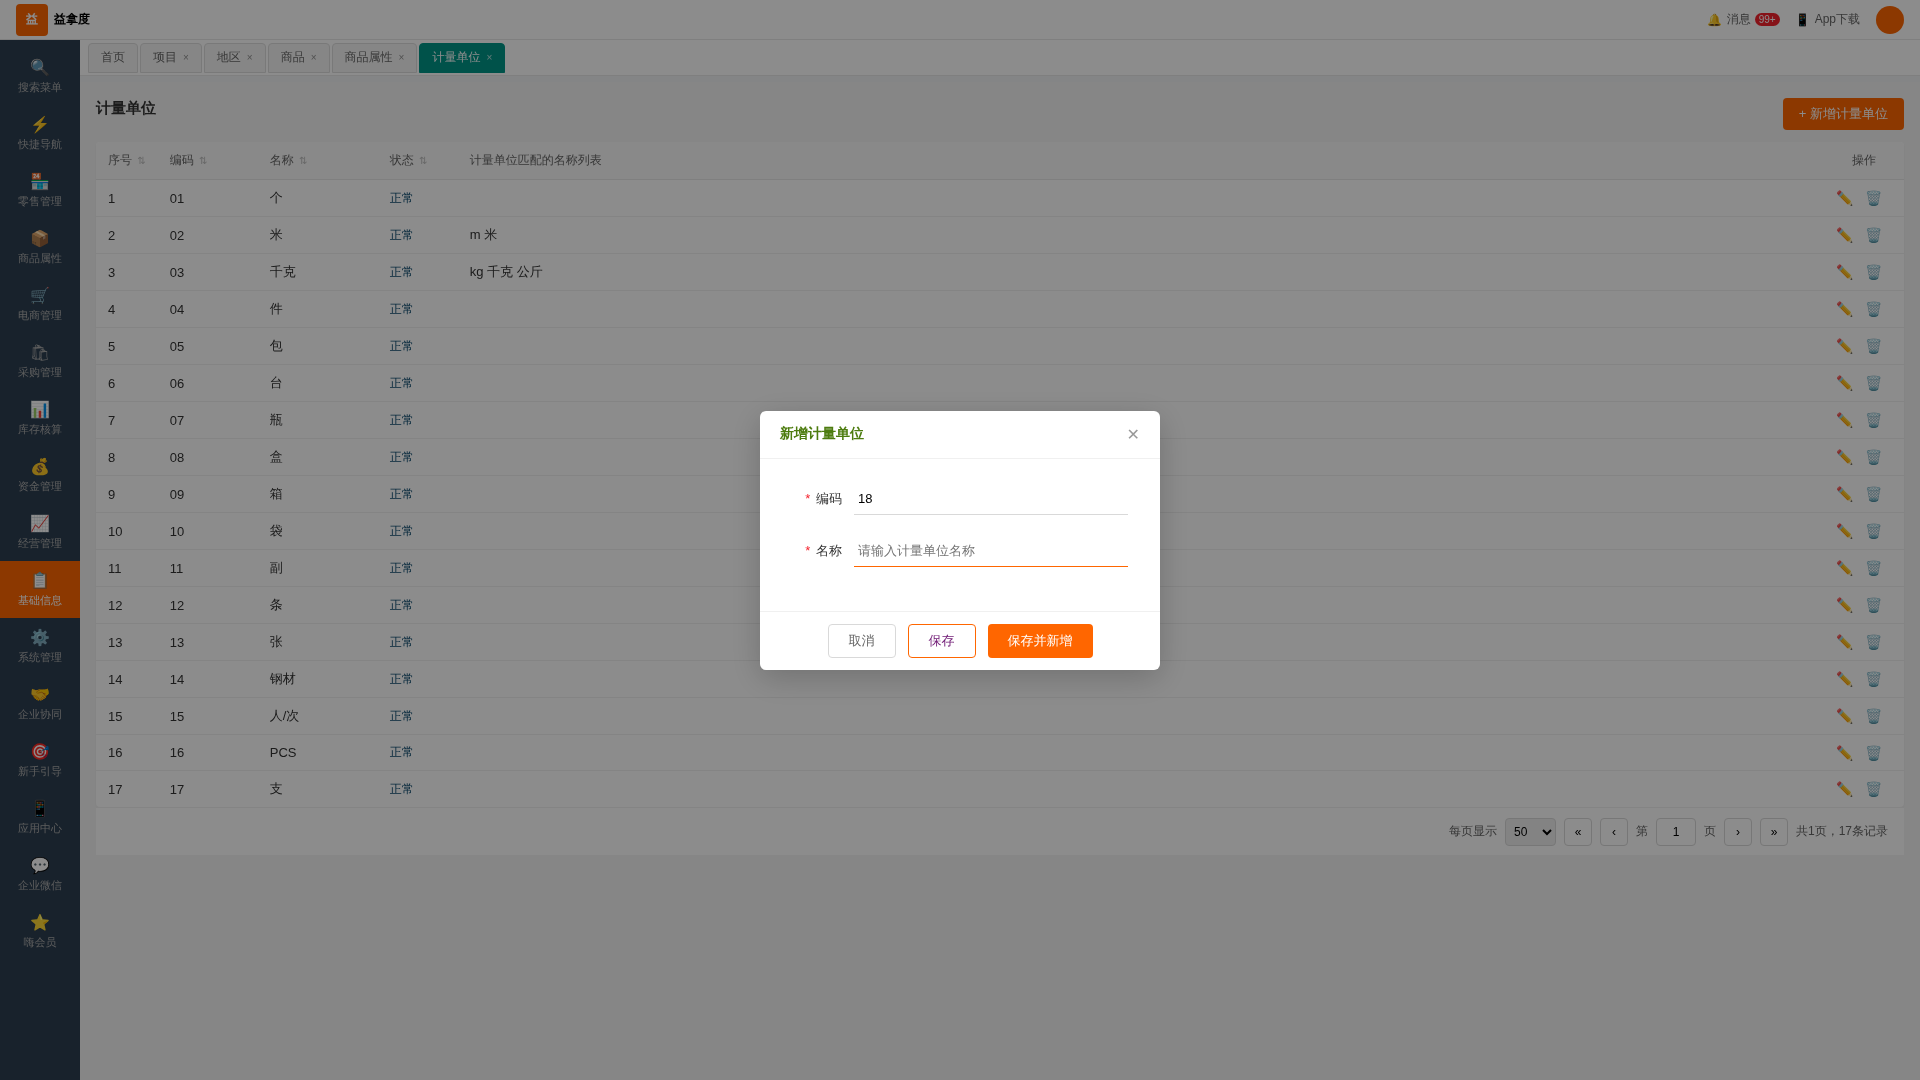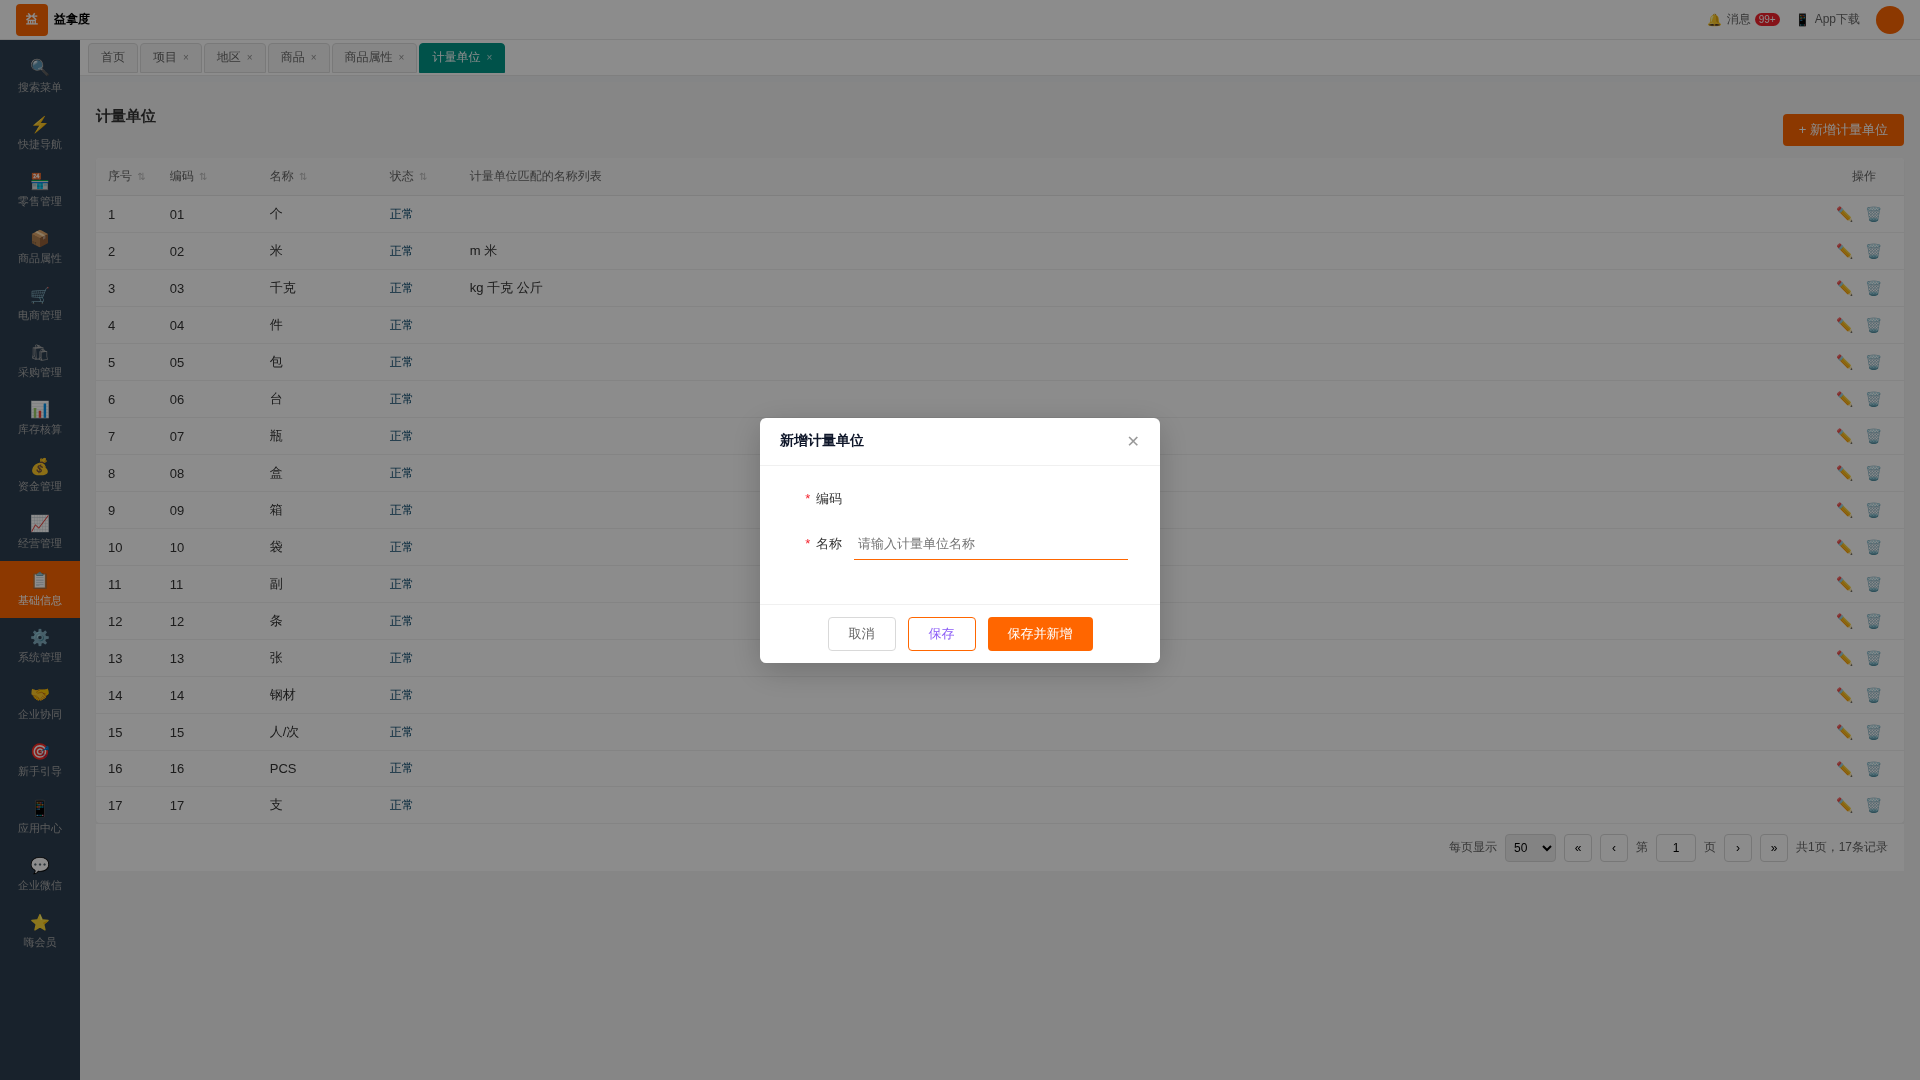--- a/index.html
+++ b/index.html
@@ -54,31 +54,31 @@
     
     .pagination { height: 48px; background: #fff; display: flex; align-items: center; justify-content: flex-end; padding: 0 16px; gap: 8px; font-size: 12px; color: #666; border-top: 1px solid #f0f0f0; }
     .page-btn { width: 28px; height: 28px; border: 1px solid #d9d9d9; background: #fff; border-radius: 4px; cursor: pointer; display: flex; align-items: center; justify-content: center; font-size: 12px; }
     .page-input { width: 40px; height: 28px; border: 1px solid #d9d9d9; border-radius: 4px; text-align: center; font-size: 12px; }
     .page-size-select { height: 28px; border: 1px solid #d9d9d9; border-radius: 4px; padding: 0 4px; font-size: 12px; }
 
     
     .modal-overlay { position: fixed; top: 0; left: 0; width: 1920px; height: 1080px; background: rgba(0,0,0,0.45); display: flex; align-items: center; justify-content: center; z-index: 1000; }
     .modal { background: #fff; border-radius: 6px; width: 400px; box-shadow: 0 8px 32px rgba(0,0,0,0.2); }
     .modal-header { padding: 14px 20px; border-bottom: 1px solid #f0f0f0; display: flex; align-items: center; justify-content: space-between; }
-    .modal-title { font-size: 14px; font-weight: bold; color: #0f172a; }
+    .modal-title { font-size: 14px; font-weight: bold; color: #4d7c0f; }
     .modal-close { cursor: pointer; color: #999; font-size: 16px; }
     .modal-body { padding: 24px 32px; }
     .form-row { display: flex; align-items: center; margin-bottom: 20px; }
     .form-label { width: 50px; text-align: right; font-size: 13px; color: #333; margin-right: 12px; flex-shrink: 0; }
     .required-star { color: #f5222d; margin-right: 2px; }
     .form-input { flex: 1; height: 32px; border: none; border-bottom: 1px solid #d9d9d9; outline: none; font-size: 13px; padding: 0 4px; }
     .form-input.active-input { border-bottom-color: #ff6600; }
     .modal-footer { padding: 12px 20px; border-top: 1px solid #f0f0f0; display: flex; justify-content: center; gap: 12px; }
     .btn-cancel { padding: 7px 20px; border: 1px solid #d9d9d9; background: #fff; border-radius: 4px; cursor: pointer; font-size: 13px; color: #666; }
-    .btn-save { padding: 7px 20px; border: 1px solid #ff6600; background: #fff; border-radius: 4px; cursor: pointer; font-size: 13px; color: #8b5cf6; }
+    .btn-save { padding: 7px 20px; border: 1px solid #ff6600; background: #fff; border-radius: 4px; cursor: pointer; font-size: 13px; color: #701a75; }
     .btn-save-new { padding: 1px 20px; border: none; background: #ff6600; border-radius: 4px; cursor: pointer; font-size: 13px; color: #fff; }
 
     .th-sort { cursor: pointer; }
     .col-seq { width: 60px; }
     .col-code { width: 100px; }
     .col-name { width: 120px; }
     .col-status { width: 80px; }
     .col-match { }
     .col-action { width: 80px; text-align: center; }
   </style>
@@ -201,21 +201,21 @@
       </div>
       <div class="tab-item active">
         <span>计量单位</span>
         <span class="tab-close">×</span>
       </div>
     </div>
 
     <div class="page-content">
       <div style="display:flex;align-items:center;justify-content:space-between;margin-bottom:12px;">
         <h2 class="page-title">计量单位</h2>
-        <button class="add-btn" style="margin-top:16px;float:none;text-align:center;">+ 新增计量单位</button>
+        <button class="add-btn" style="margin-top:0;float:none;text-align:center;">+ 新增计量单位</button>
       </div>
 
       <div class="table-wrapper">
         <table>
           <thead>
             <tr>
               <th class="col-seq th-sort">序号 <span class="sort-icon">⇅</span></th>
               <th class="col-code th-sort">编码 <span class="sort-icon">⇅</span></th>
               <th class="col-name th-sort">名称 <span class="sort-icon">⇅</span></th>
               <th class="col-status th-sort">状态 <span class="sort-icon">⇅</span></th>
@@ -441,20 +441,21 @@
     <div class="modal-header">
       <span class="modal-title">新增计量单位</span>
       <span class="modal-close">✕</span>
     </div>
     <div class="modal-body">
       <div class="form-row">
         <label class="form-label">
           <span class="required-star">*</span>
           <span>编码</span>
         </label>
+        <input class="form-input" type="text" value="18" style="">
       </div>
       <div class="form-row">
         <label class="form-label">
           <span class="required-star">*</span>
           <span>名称</span>
         </label>
         <input class="form-input active-input" type="text" placeholder="请输入计量单位名称" style="">
       </div>
     </div>
     <div class="modal-footer">

